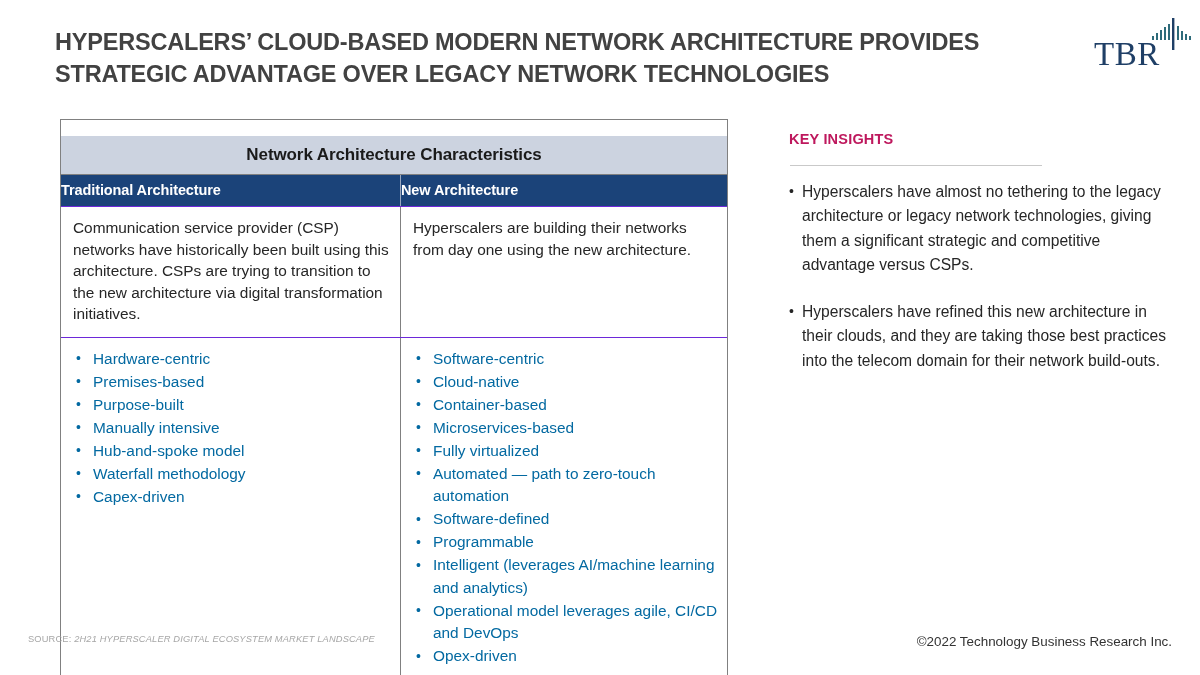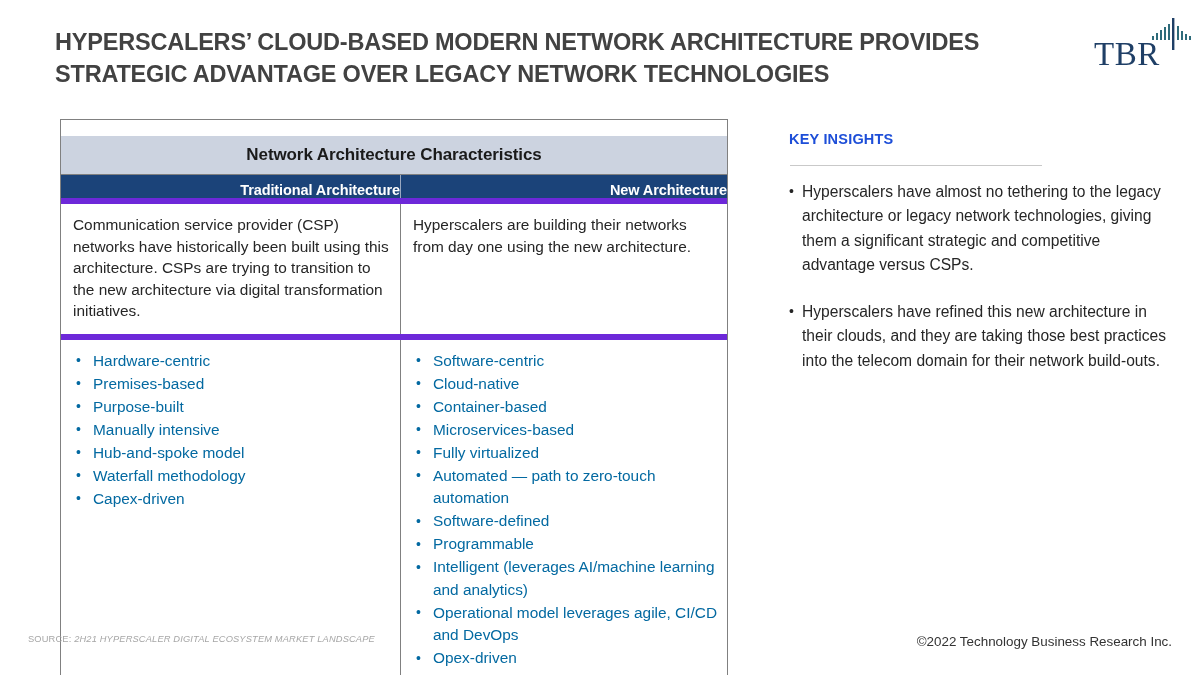--- a/index.html
+++ b/index.html
@@ -76,31 +76,31 @@
     margin-top: 16px;
   }
   .table-subhead {
     display: flex;
     background: #1b4379;
   }
   .table-subhead > div {
     color: #ffffff;
     font-size: 14.5px;
     font-weight: bold;
-    text-align: right;
-    padding: 7px 0 0 0;
+    text-align: left;
+    padding: 7px 0 8px 0;
     letter-spacing: -0.1px;
   }
   .col-left  { width: 340px; box-sizing: border-box; }
   .col-right { width: 326px; box-sizing: border-box; }
   .table-subhead .col-left { border-right: 1px solid #9aa8c0; }
 
   .table-row {
     display: flex;
-    border-top: 6px solid #6d28d9;
+    border-top: 1px solid #6d28d9;
   }
   .table-row .cell-left {
     width: 340px;
     box-sizing: border-box;
     border-right: 1px solid #808080;
   }
   .table-row .cell-right {
     width: 326px;
     box-sizing: border-box;
   }
@@ -137,21 +137,21 @@
   
   .insights {
     position: absolute;
     left: 789px;
     top: 131px;
     width: 385px;
   }
   .insights-heading {
     font-size: 14.5px;
     font-weight: bold;
-    color: #1d4ed8;
+    color: #be185d;
     letter-spacing: 0.2px;
   }
   .insights-rule {
     width: 252px;
     height: 1px;
     background: #c9c9c9;
     margin: 18px 0 14px 1px;
   }
   ul.ilist {
     list-style: none;

